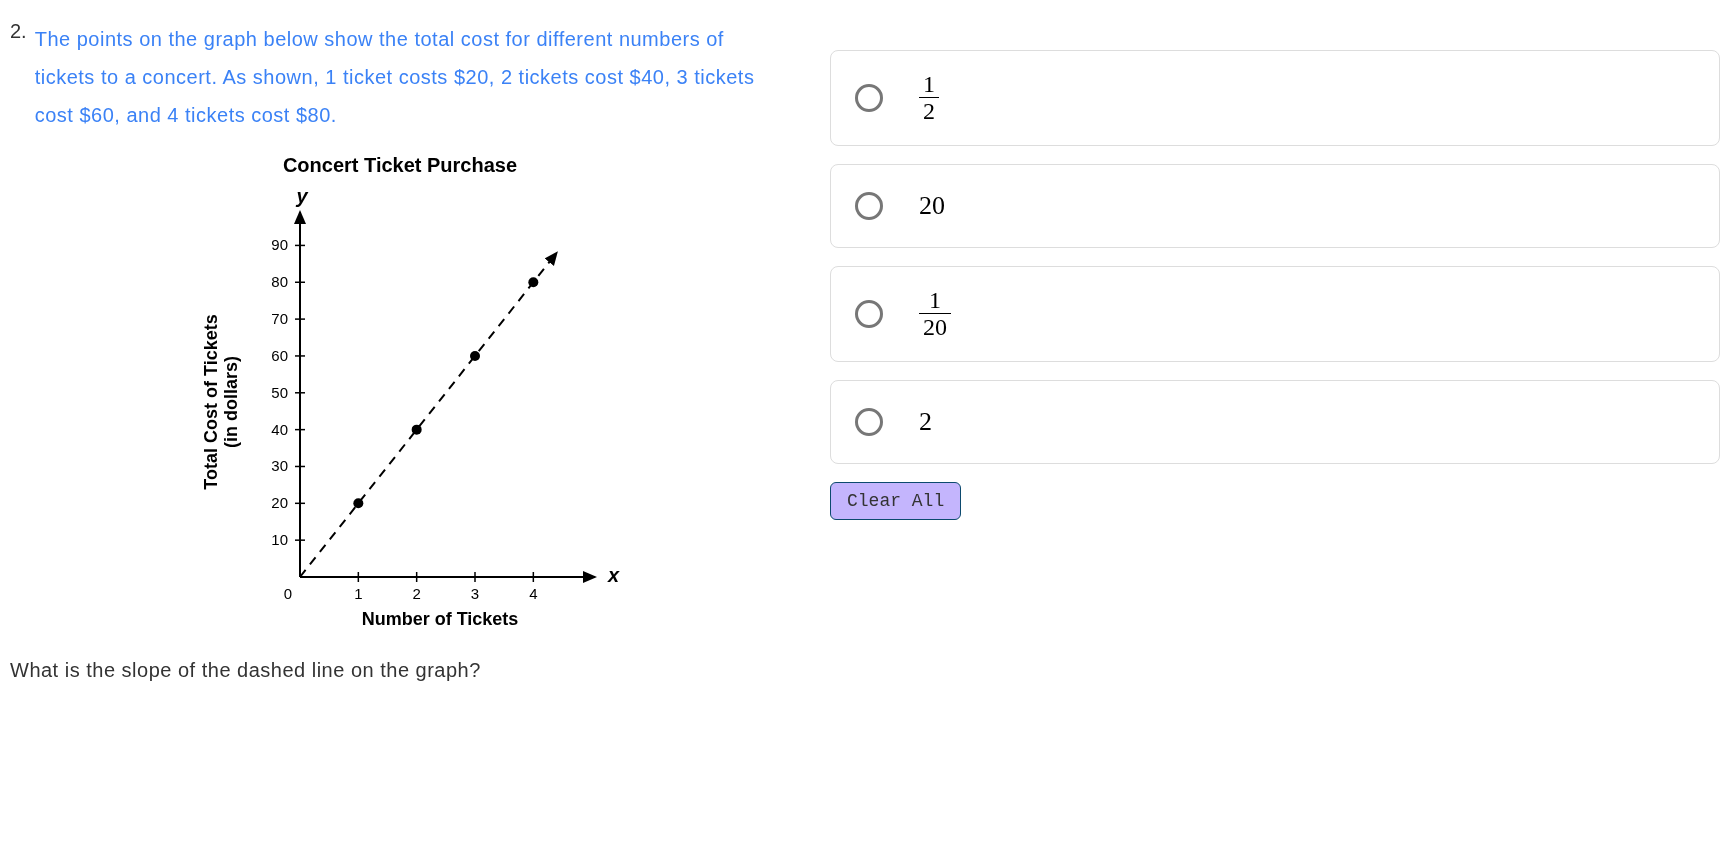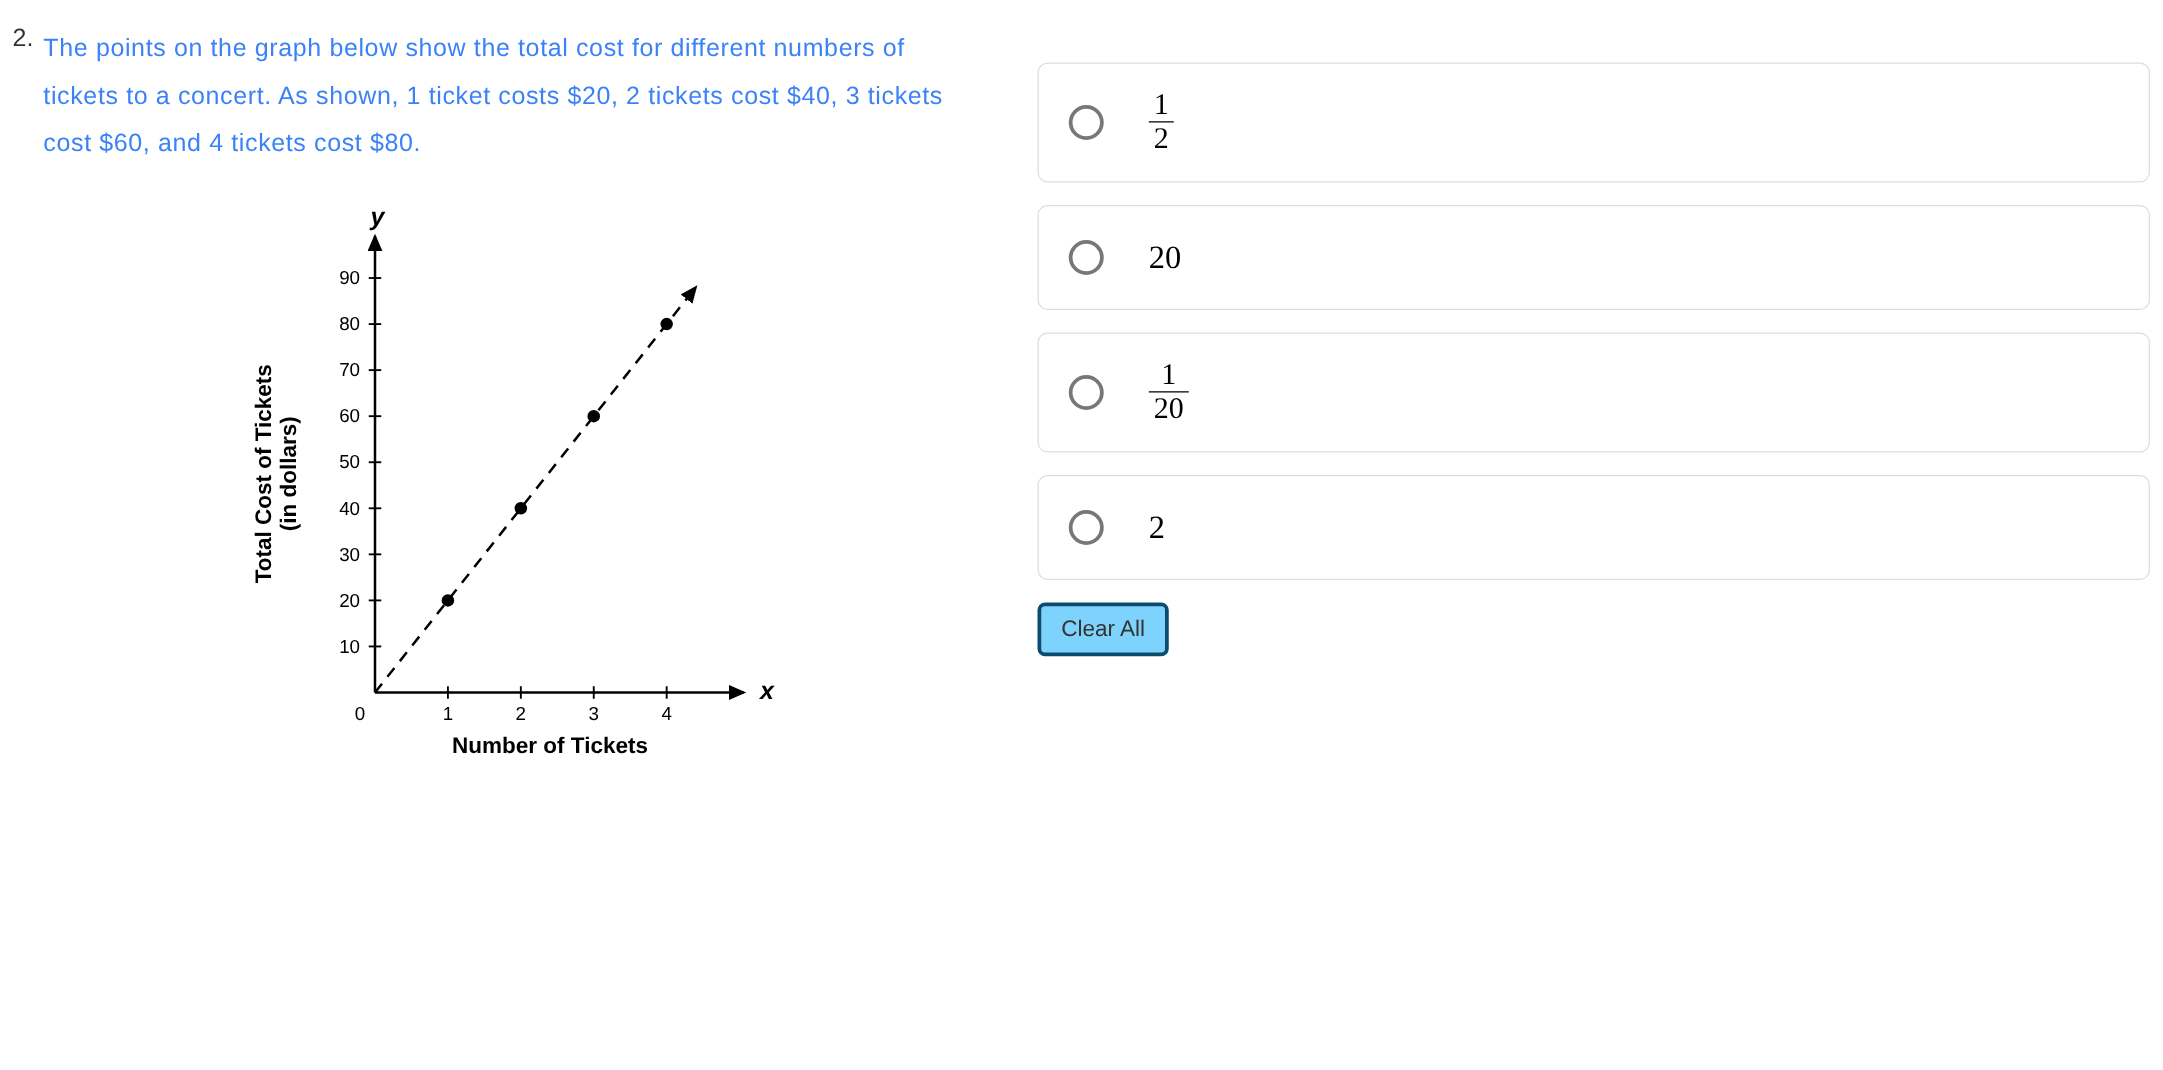--- a/index.html
+++ b/index.html
@@ -79,42 +79,43 @@
     display:inline-block;
     text-align:center;
     vertical-align:middle;
     font-family:'Times New Roman', serif;
     font-size: 24px;
     line-height:1.1;
   }
   .frac .num { display:block; border-bottom:1.5px solid #000; padding:0 4px; }
   .frac .den { display:block; padding:0 4px; }
   .clear-btn {
-    border: 3px solid #0c4a6e;
+    border: 1px solid #0c4a6e;
     border-radius: 6px;
-    background:#7dd3fc;
+    background:#c4b5fd;
     padding: 8px 16px;
     font-size: 18px;
-    font-family: Liberation Sans, sans-serif;
+    font-family: Liberation Mono, monospace;
     color:#333;
     cursor:pointer;
   }
   svg text { font-family: Arial, Helvetica, sans-serif; }
 </style>
 </head>
 <body>
 
 <div class="container">
   <div class="left-col">
     <div class="q-row">
       <div class="q-number">2.</div>
       <div class="q-text">The points on the graph below show the total cost for different numbers of tickets to a concert. As shown, 1 ticket costs $20, 2 tickets cost $40, 3 tickets cost $60, and 4 tickets cost $80.</div>
     </div>
 
     <div class="chart-wrap">
+      <div class="chart-title">Concert Ticket Purchase</div>
       <svg width="440" height="460">
         <g id="chart-g">
             <defs>
               <marker id="arr" markerWidth="10" markerHeight="10" refX="6" refY="3" orient="auto">
                 <path d="M0,0 L7,3 L0,6 Z" fill="#000"></path>
               </marker>
             </defs>
             <line x1="110" y1="400" x2="110" y2="35" stroke="#000" stroke-width="2" marker-end="url(#arr)"></line>
             <line x1="110" y1="400" x2="405" y2="400" stroke="#000" stroke-width="2" marker-end="url(#arr)"></line>
             <line x1="105" y1="363.1578947368421" x2="115" y2="363.1578947368421" stroke="#000" stroke-width="1.5"></line>
@@ -150,20 +151,21 @@
             <circle cx="285" cy="178.94736842105263" r="5" fill="#000"></circle>
             <circle cx="343.33333333333337" cy="105.26315789473688" r="5" fill="#000"></circle>
             <text x="112" y="26" font-style="italic" font-family="Times New Roman" font-size="20" font-weight="bold" text-anchor="middle">y</text>
             <text x="418" y="405" font-style="italic" font-family="Times New Roman" font-size="20" font-weight="bold">x</text>
             <text x="250" y="448" text-anchor="middle" font-size="18" font-weight="bold" fill="#000">Number of Tickets</text>
             <text transform="rotate(-90 35 225)" x="35" y="225" text-anchor="middle" font-size="18" font-weight="bold" fill="#000"><tspan x="35" dy="-8">Total Cost of Tickets</tspan><tspan x="35" dy="20">(in dollars)</tspan></text>
           </g>
       </svg>
     </div>
 
+    <div class="q-followup">What is the slope of the dashed line on the graph?</div>
   </div>
 
   <div class="right-col">
 
     <div class="option">
       <div class="radio"></div>
       <div class="option-label">
         <span class="frac">
           <span class="num">1</span>
           <span class="den">2</span>

